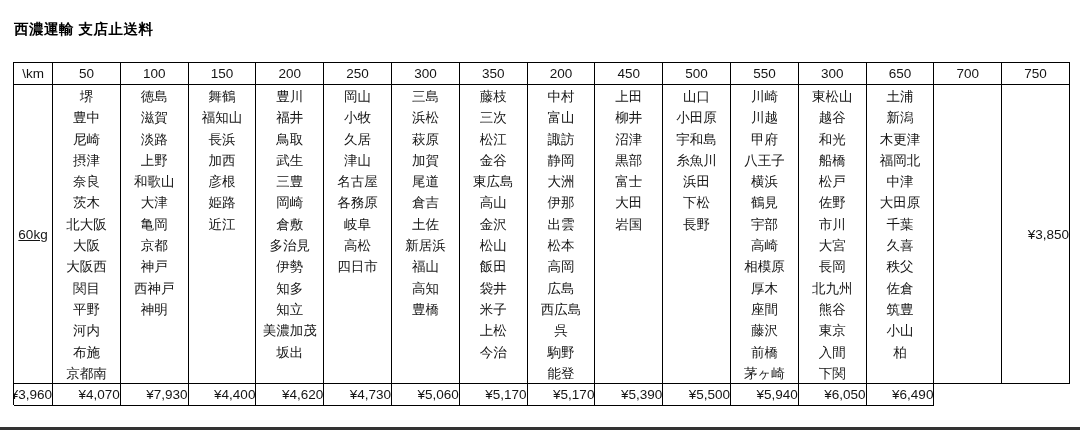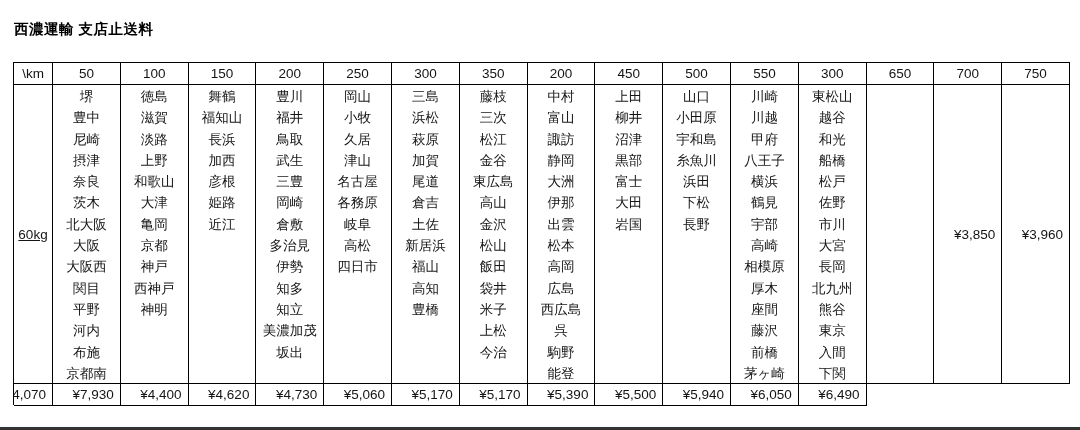--- a/index.html
+++ b/index.html
@@ -22,21 +22,21 @@
   .cell {
     border-right:1px solid #000; border-bottom:1px solid #000;
     box-sizing:border-box; font-size:13.5px; color:#141414; overflow:hidden;
   }
   .hd { display:flex; align-items:center; justify-content:center; }
   .weight { display:flex; align-items:center; justify-content:center;text-decoration:underline; }
   .cities {
     text-align:center; white-space:pre-line;
     line-height:21.3px; padding-top:1px;
   }
-  .price { display:flex; align-items:center; justify-content:flex-end; padding-right:6px; }
+  .price { display:flex; align-items:center; justify-content:flex-end; }
   .bottom-edge {
     position:absolute; left:0; top:427px; width:1080px; height:3px; background:#333333;
   }
 </style>
 </head>
 <body>
 
 <div id="app">
 
   <div class="page-title">西濃運輸 支店止送料</div>
@@ -188,20 +188,33 @@
 松戸
 佐野
 市川
 大宮
 長岡
 北九州
 熊谷
 東京
 入間
 下関</div>
+    <div class="cell cities">土浦
+新潟
+木更津
+福岡北
+中津
+大田原
+千葉
+久喜
+秩父
+佐倉
+筑豊
+小山
+柏</div>
 
     <div class="cell price"></div>
     <div class="cell price">¥3,850</div>
     <div class="cell price">¥3,960</div>
     <div class="cell price">¥4,070</div>
     <div class="cell price">¥7,930</div>
     <div class="cell price">¥4,400</div>
     <div class="cell price">¥4,620</div>
     <div class="cell price">¥4,730</div>
     <div class="cell price">¥5,060</div>

